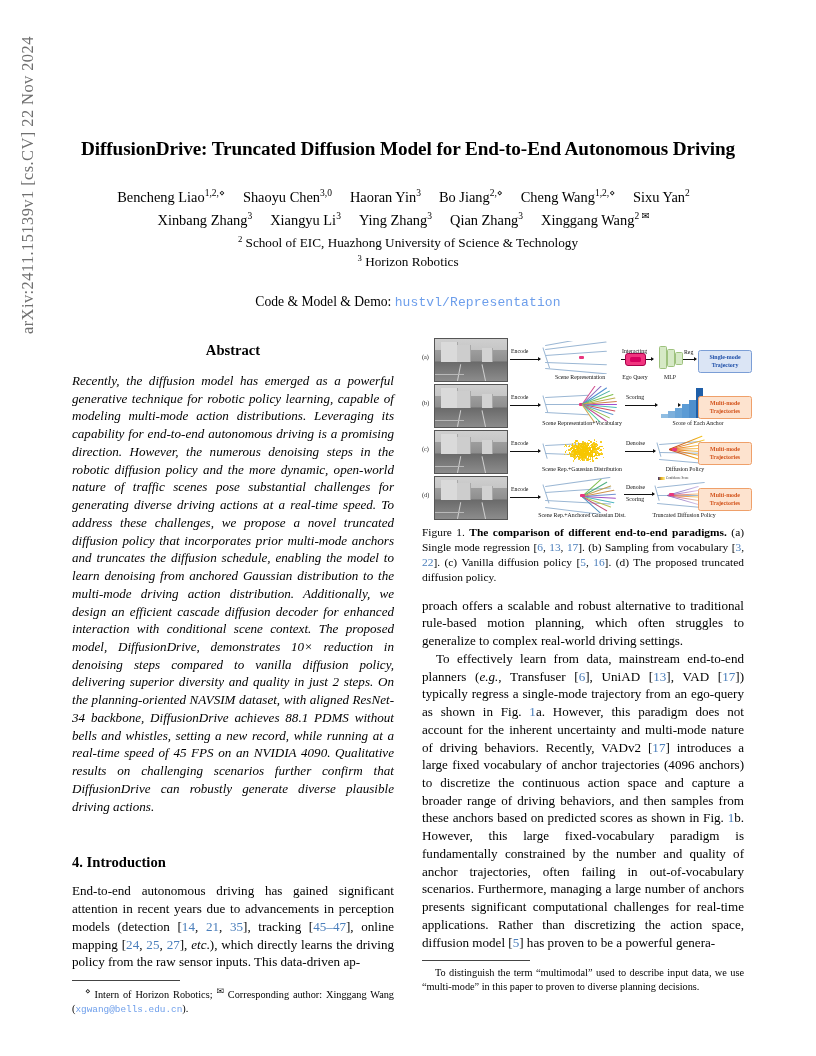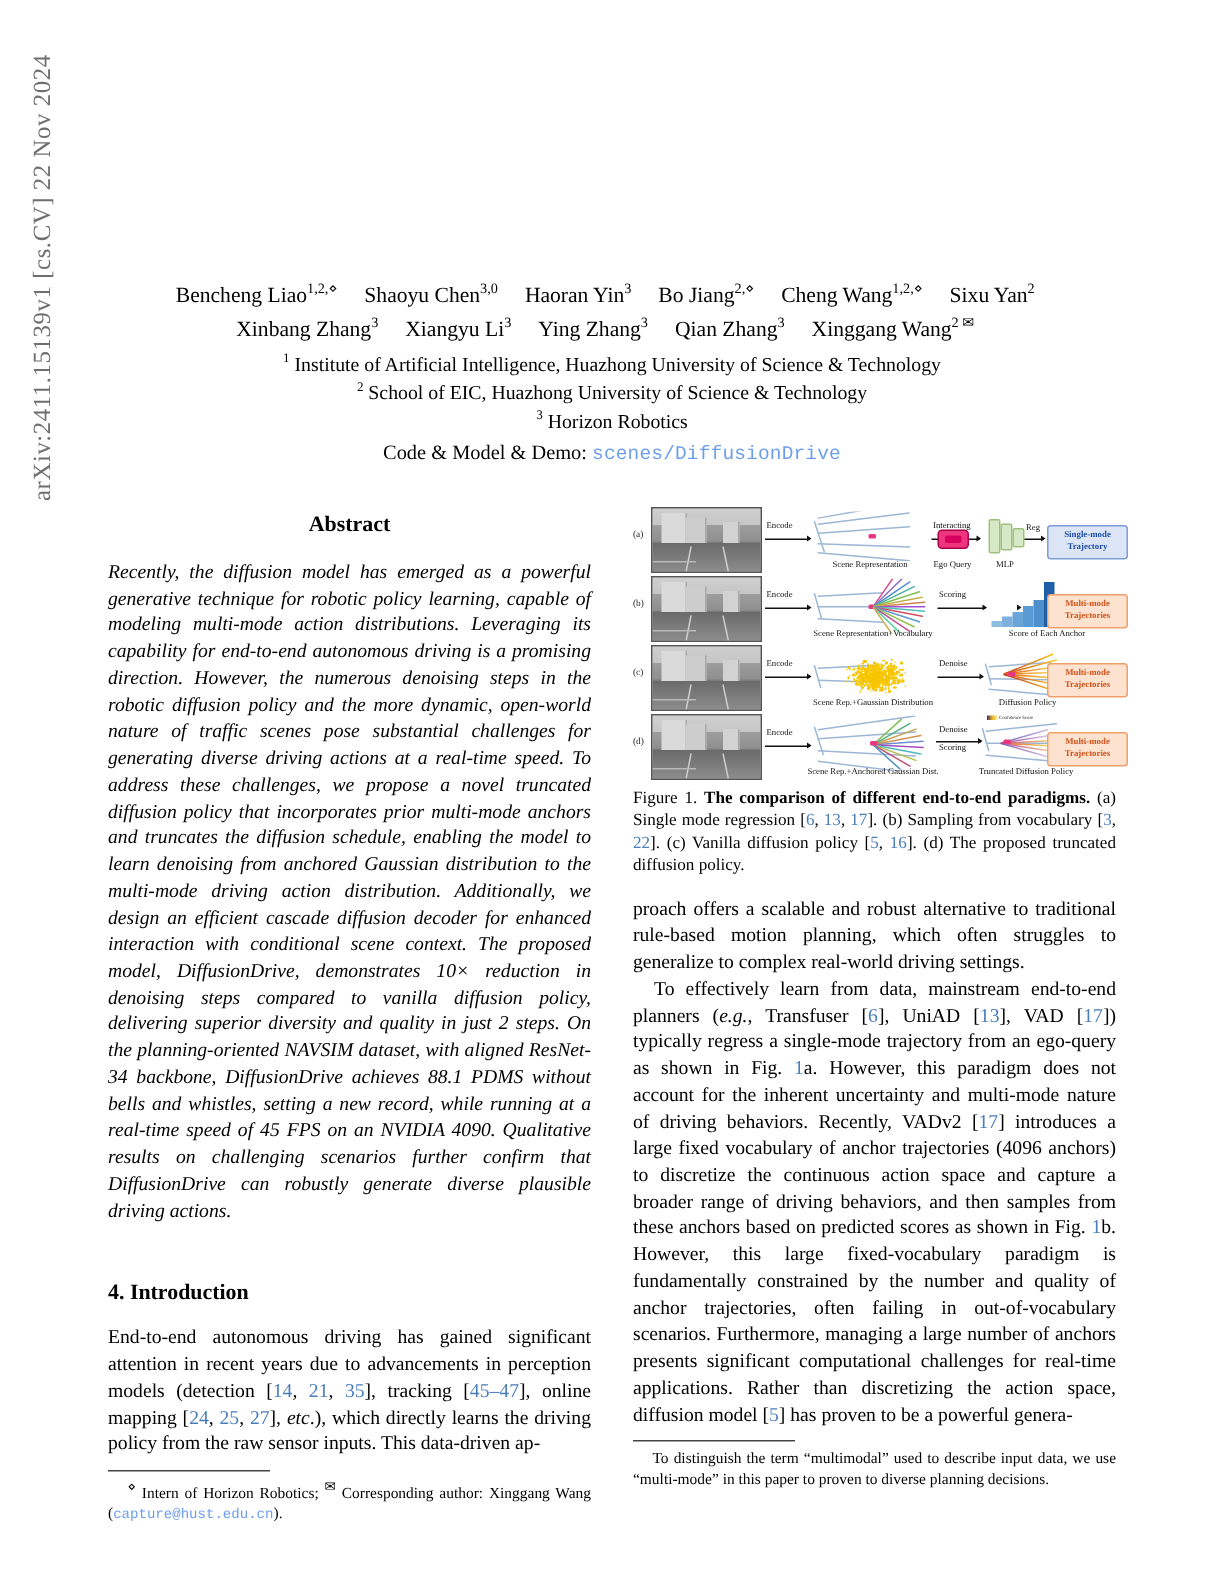--- a/index.html
+++ b/index.html
@@ -373,45 +373,45 @@
   }
   .fig-caption b { font-weight: bold; }
 </style>
 </head>
 <body>
 
 <div class="arxiv-stamp">arXiv:2411.15139v1  [cs.CV]  22 Nov 2024</div>
 
 <div class="page">
 
+  <div class="paper-title">DiffusionDrive: Truncated Diffusion Model for End-to-End Autonomous Driving</div>
 
   <div class="authors">
     <span class="arow" id="author-row-1"><span class="aname">Bencheng Liao<sup>1,2,⋄</sup></span><span class="aname">Shaoyu Chen<sup>3,0</sup></span><span class="aname">Haoran Yin<sup>3</sup></span><span class="aname">Bo Jiang<sup>2,⋄</sup></span><span class="aname">Cheng Wang<sup>1,2,⋄</sup></span><span class="aname">Sixu Yan<sup>2</sup></span></span>
     <span class="arow" id="author-row-2"><span class="aname">Xinbang Zhang<sup>3</sup></span><span class="aname">Xiangyu Li<sup>3</sup></span><span class="aname">Ying Zhang<sup>3</sup></span><span class="aname">Qian Zhang<sup>3</sup></span><span class="aname">Xinggang Wang<sup>2 ✉</sup></span></span>
   </div>
 
   <div class="affils" id="affil-list">
-      <span class="arow"><sup>1</sup> Institute of Artificial Intelligence, Huazhong University of Science &amp; Technology</span>
       <span class="arow"><sup>2</sup> School of EIC, Huazhong University of Science &amp; Technology</span>
       <span class="arow"><sup>3</sup> Horizon Robotics</span>
     </div>
 
   <div class="code-line">
-    <span>Code &amp; Model &amp; Demo: </span><span class="code-link">scenes/DiffusionDrive</span>
+    <span>Code &amp; Model &amp; Demo: </span><span class="code-link">hustvl/Representation</span>
   </div>
 
   <div class="col-left">
     <div class="section-head">Abstract</div>
     <p class="abstract-body">Recently, the diffusion model has emerged as a powerful generative technique for robotic policy learning, capable of modeling multi-mode action distributions. Leveraging its capability for end-to-end autonomous driving is a promising direction. However, the numerous denoising steps in the robotic diffusion policy and the more dynamic, open-world nature of traffic scenes pose substantial challenges for generating diverse driving actions at a real-time speed. To address these challenges, we propose a novel truncated diffusion policy that incorporates prior multi-mode anchors and truncates the diffusion schedule, enabling the model to learn denoising from anchored Gaussian distribution to the multi-mode driving action distribution. Additionally, we design an efficient cascade diffusion decoder for enhanced interaction with conditional scene context. The proposed model, DiffusionDrive, demonstrates 10× reduction in denoising steps compared to vanilla diffusion policy, delivering superior diversity and quality in just 2 steps. On the planning-oriented NAVSIM dataset, with aligned ResNet-34 backbone, DiffusionDrive achieves 88.1 PDMS without bells and whistles, setting a new record, while running at a real-time speed of 45 FPS on an NVIDIA 4090. Qualitative results on challenging scenarios further confirm that DiffusionDrive can robustly generate diverse plausible driving actions.</p>
 
     <div class="h1">4. Introduction</div>
     <p class="body-p" id="intro-p1"><span>End-to-end autonomous driving has gained significant attention in recent years due to advancements in perception models (detection [</span><span class="cite">14</span><span>, </span><span class="cite">21</span><span>, </span><span class="cite">35</span><span>], tracking [</span><span class="cite">45–47</span><span>], online mapping [</span><span class="cite">24</span><span>, </span><span class="cite">25</span><span>, </span><span class="cite">27</span><span>], </span><span class="ital">etc</span><span>.), which directly learns the driving policy from the raw sensor inputs. This data-driven ap-</span></p>
 
     <div class="footnote-rule"></div>
-    <p class="footnote" id="footnote-left"><span class="fn-indent"></span><span class="fn-mark">⋄</span> Intern of Horizon Robotics;  <span class="fn-mark">✉</span> Corresponding author: Xinggang Wang (<span class="mono-mail">capture@hust.edu.cn</span>).</p>
+    <p class="footnote" id="footnote-left"><span class="fn-indent"></span><span class="fn-mark">⋄</span> Intern of Horizon Robotics;  <span class="fn-mark">✉</span> Corresponding author: Xinggang Wang (<span class="mono-mail">xgwang@bells.edu.cn</span>).</p>
   </div>
 
   <div class="col-right">
 
     <div class="figure-box">
 
       <div class="fig-row" style="top:0px;">
         <div class="fig-label">(a)</div>
         <div class="fig-photo">
           <div class="bldg" style="left:6px;top:3px;width:16px;height:22px;"></div>

